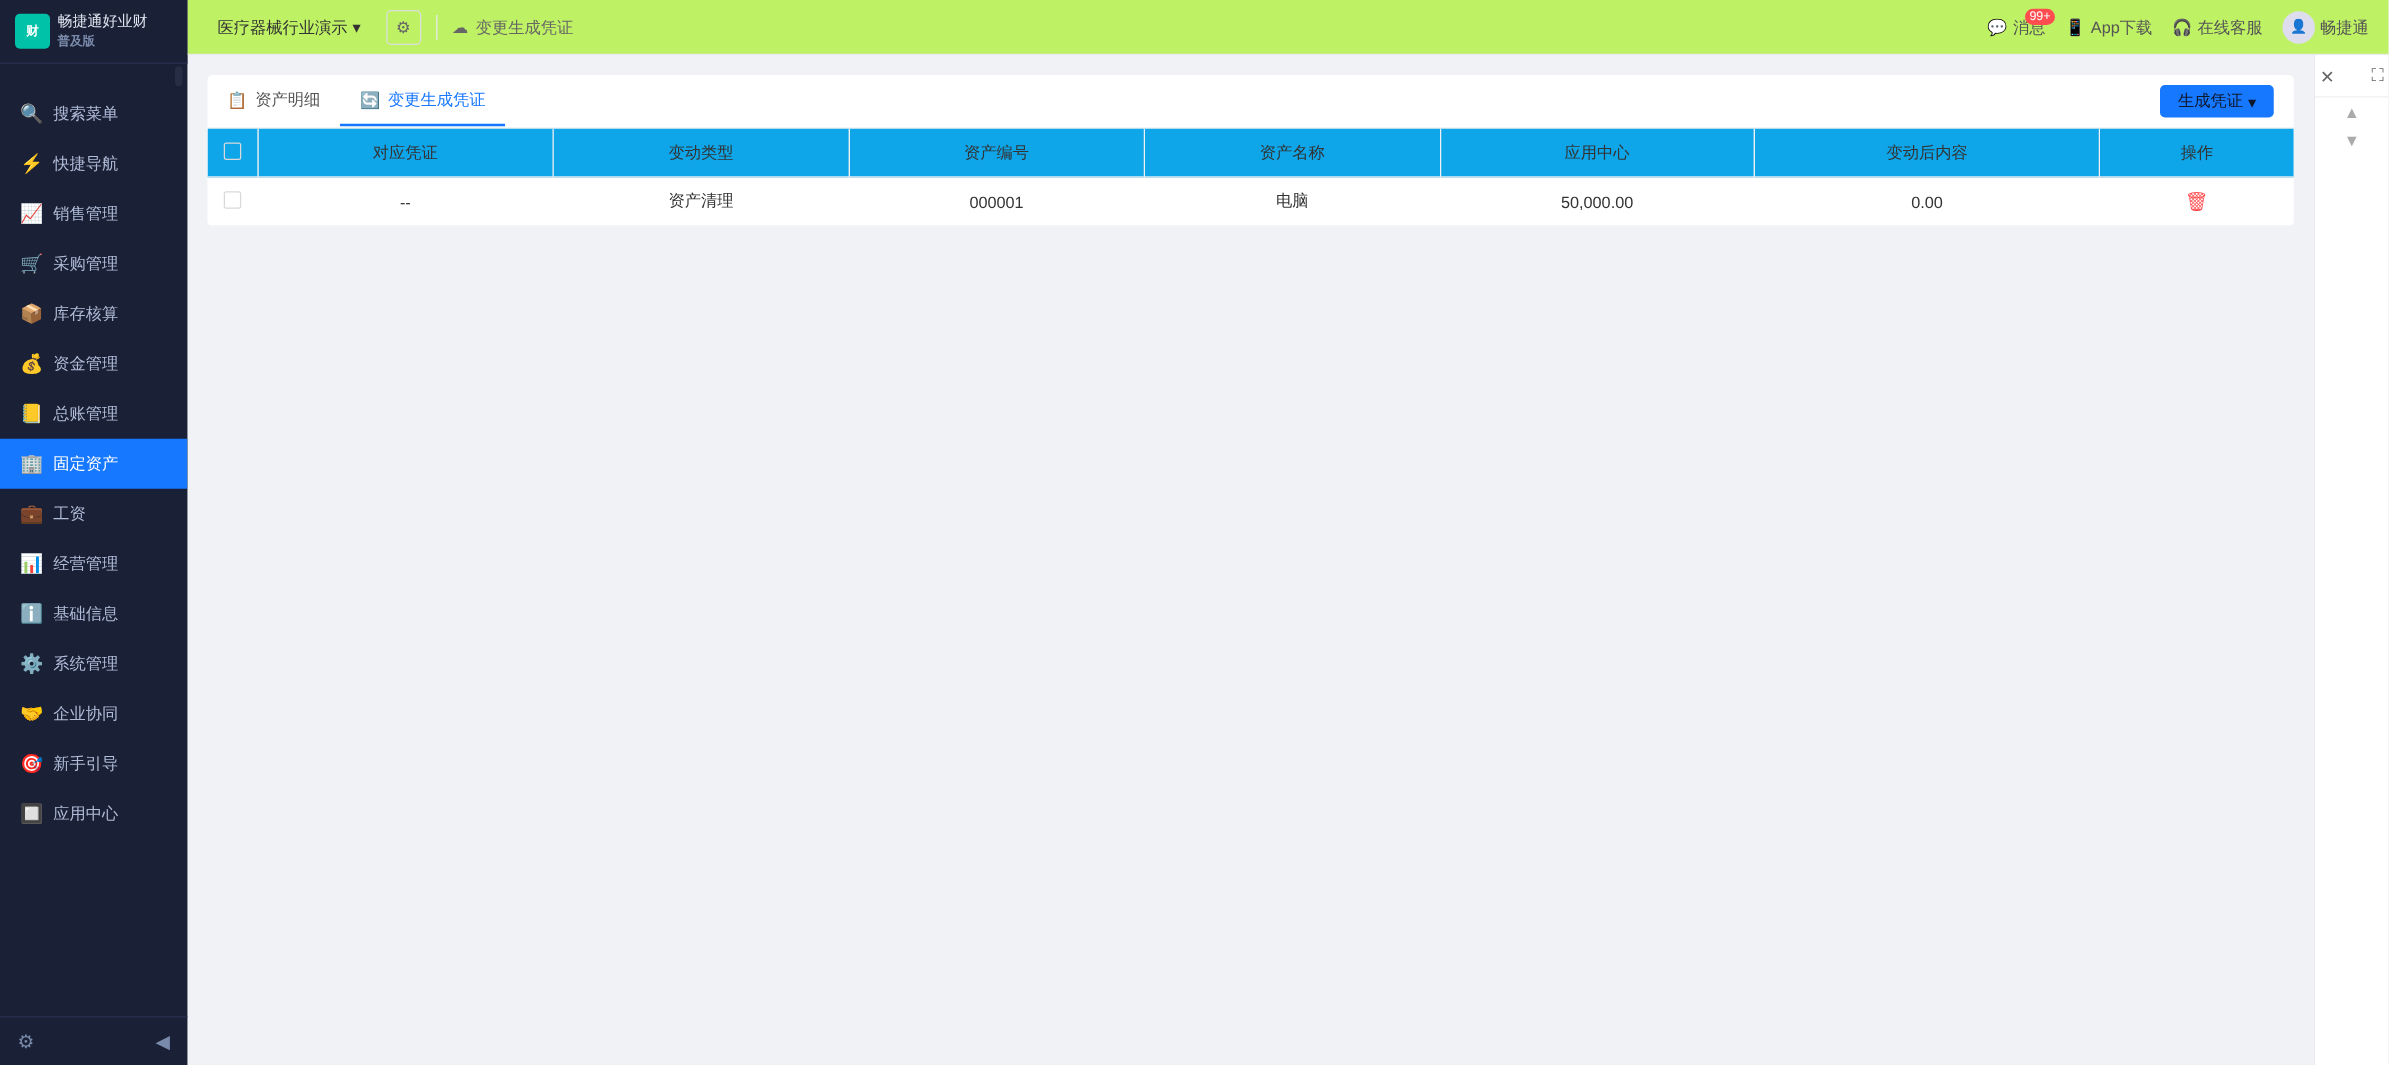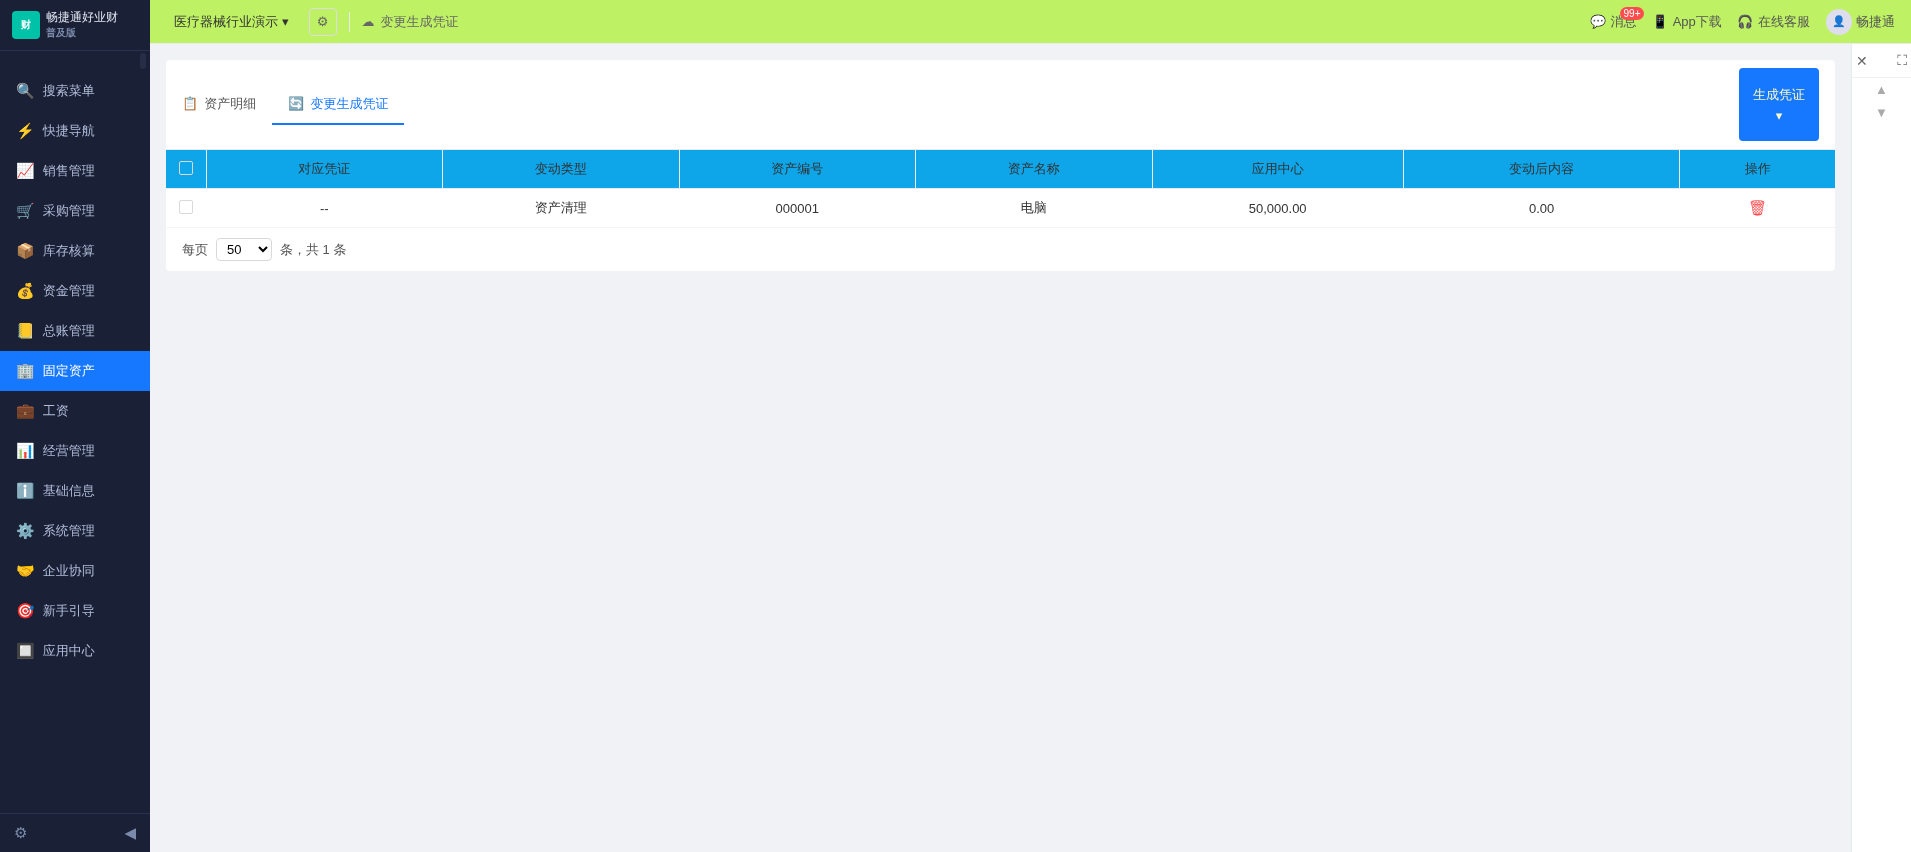--- a/index.html
+++ b/index.html
@@ -171,27 +171,27 @@
       display: flex; align-items: center; gap: 6px;
       border-bottom: 2px solid transparent;
     }
     .sub-tab.active {
       color: #1677ff;
       border-bottom: 2px solid #1677ff;
     }
     .sub-tab-icon { font-size: 13px; }
     .btn-generate {
       background: #1677ff;
-      color: #fef9c3;
+      color: #0f172a;
       border: none;
-      padding: 18px 14px;
+      padding: 4px 14px;
       border-radius: 4px;
       cursor: pointer;
       font-size: 13px;
-      display: flex; align-items: center; gap: 4px; flex-direction: column;
+      display: flex; align-items: center; gap: 4px;
     }
 
     
     .data-table {
       width: 100%;
       border-collapse: collapse;
       font-size: 13px;
     }
     .data-table th {
       background: #0ea5e9;
@@ -466,29 +466,20 @@
               <td>电脑</td>
               <td>50,000.00</td>
               <td>0.00</td>
               <td>
                 <span class="delete-icon">🗑</span>
               </td>
             </tr>
           </tbody>
         </table>
 
-        <div class="pagination">
-          <span>每页</span>
-          <select class="page-size-select">
-            <option>20</option>
-            <option selected="">50</option>
-            <option>100</option>
-          </select>
-          <span>条，共 1 条</span>
-        </div>
 
       </div>
     </div>
 
     <div class="right-panel">
       <div class="right-panel-header">
         <span class="right-panel-close">✕</span>
         <span class="right-panel-expand">⛶</span>
       </div>
 

